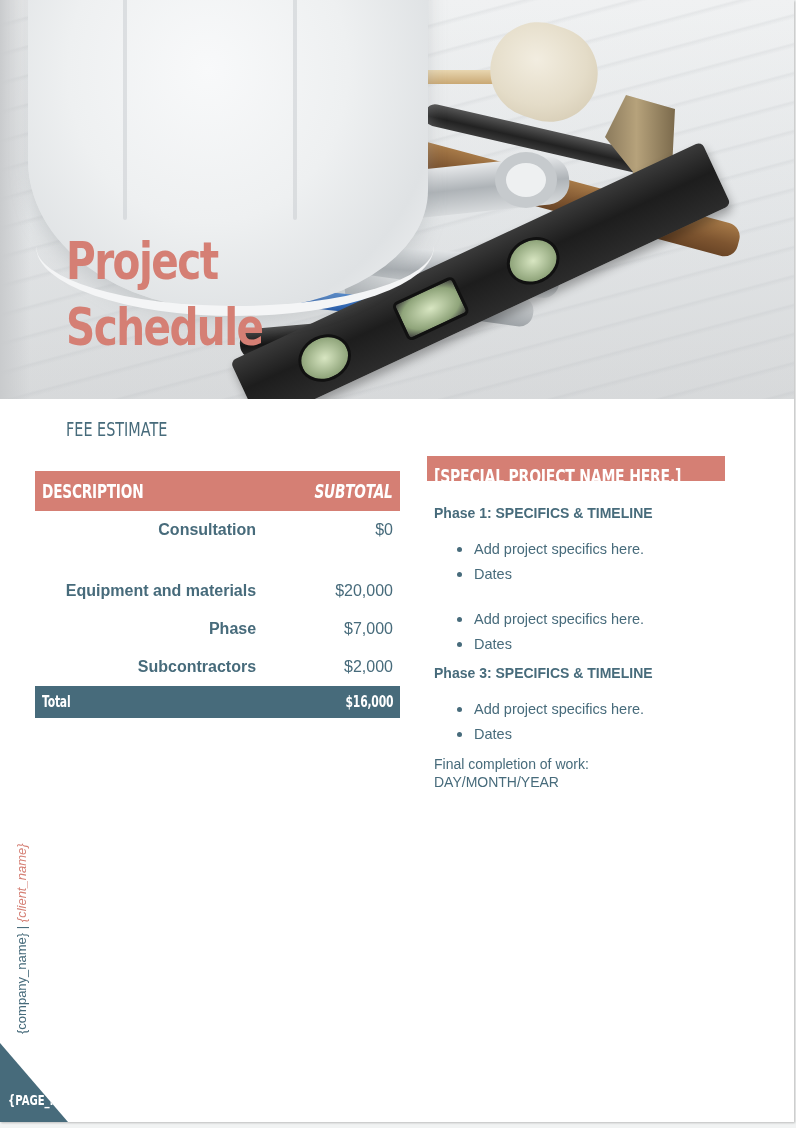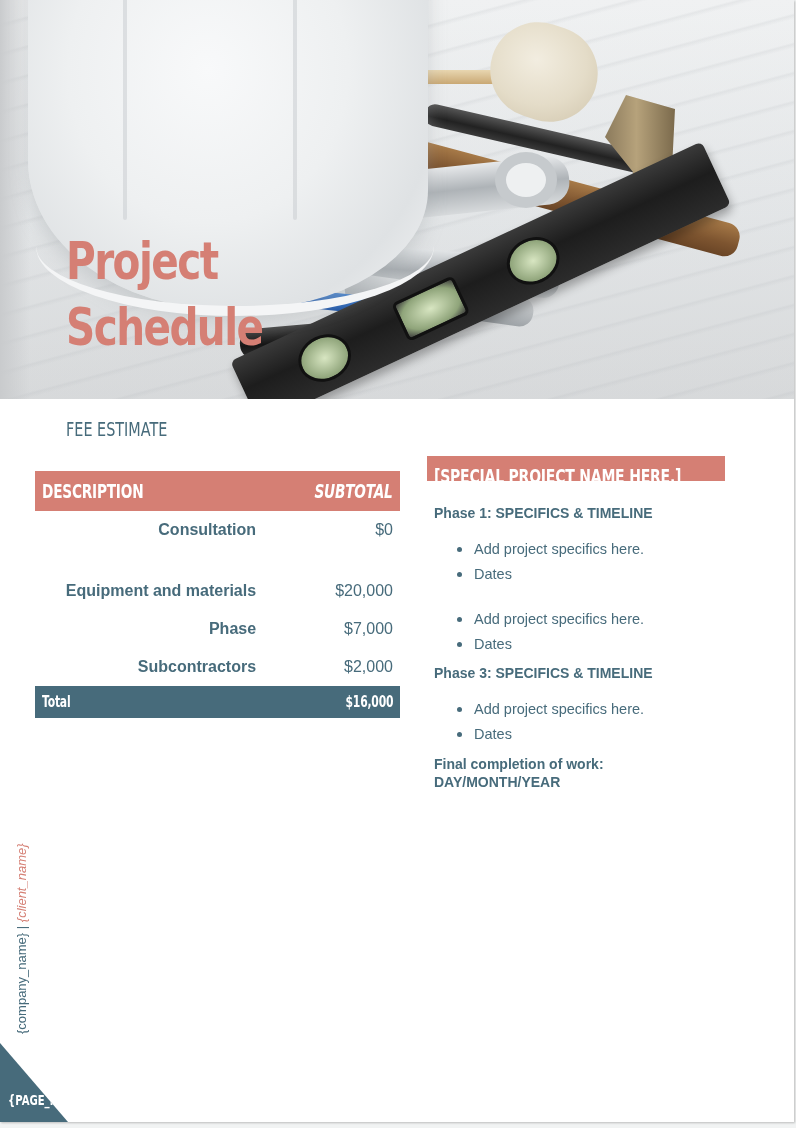--- a/index.html
+++ b/index.html
@@ -196,21 +196,21 @@
   .phase-title { font-weight: bold; font-size: 14px; margin: 0; height: 20px; line-height: 20px; }
   .phase-list { list-style: none; margin: 0; padding: 0 0 0 23px; }
   .phase-list li { font-size: 14.5px; height: 25px; line-height: 25px; position: relative; padding-left: 17px; }
   .phase-list li .bullet {
     position: absolute; left: 0; top: 10px; width: 5px; height: 5px; border-radius: 50%;
     background: #476b7b;
   }
   .phase { margin-bottom: 0; }
   .phase .gap { height: 14px; }
   .phase .after { height: 6px; }
-  .final { font-weight: bold; font-size: 14px; line-height: 18px; margin-top: 2px; }
+  .final { font-weight: normal; font-size: 14px; line-height: 18px; margin-top: 2px; }
   
   .vertical-footer {
     position: absolute; left: 14px; top: 1034px;
     transform: rotate(-90deg); transform-origin: left top;
     white-space: nowrap; font-size: 13px;
   }
   .vertical-footer .company { color: #476b7b; }
   .vertical-footer .sep { color: #476b7b; }
   .vertical-footer .client { color: #d57f74; font-style: italic; }
   .corner {

